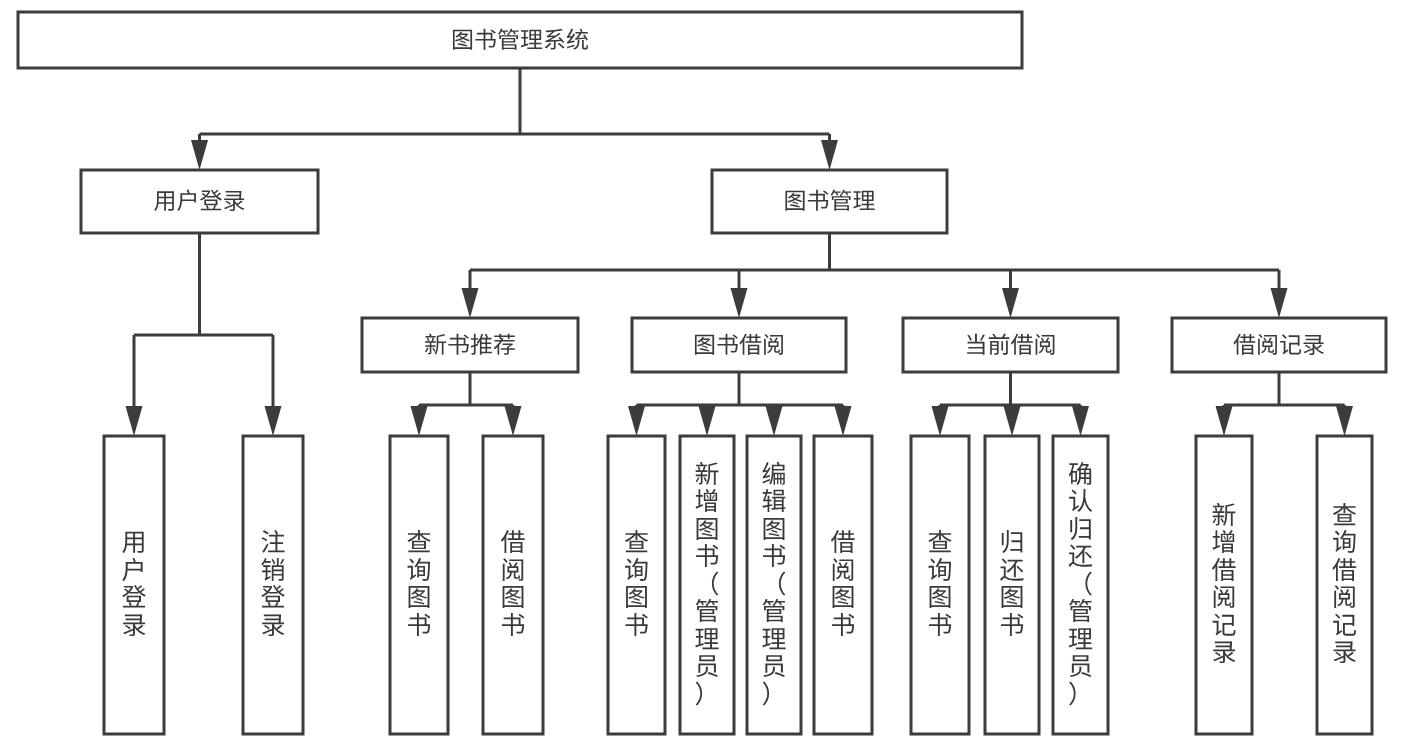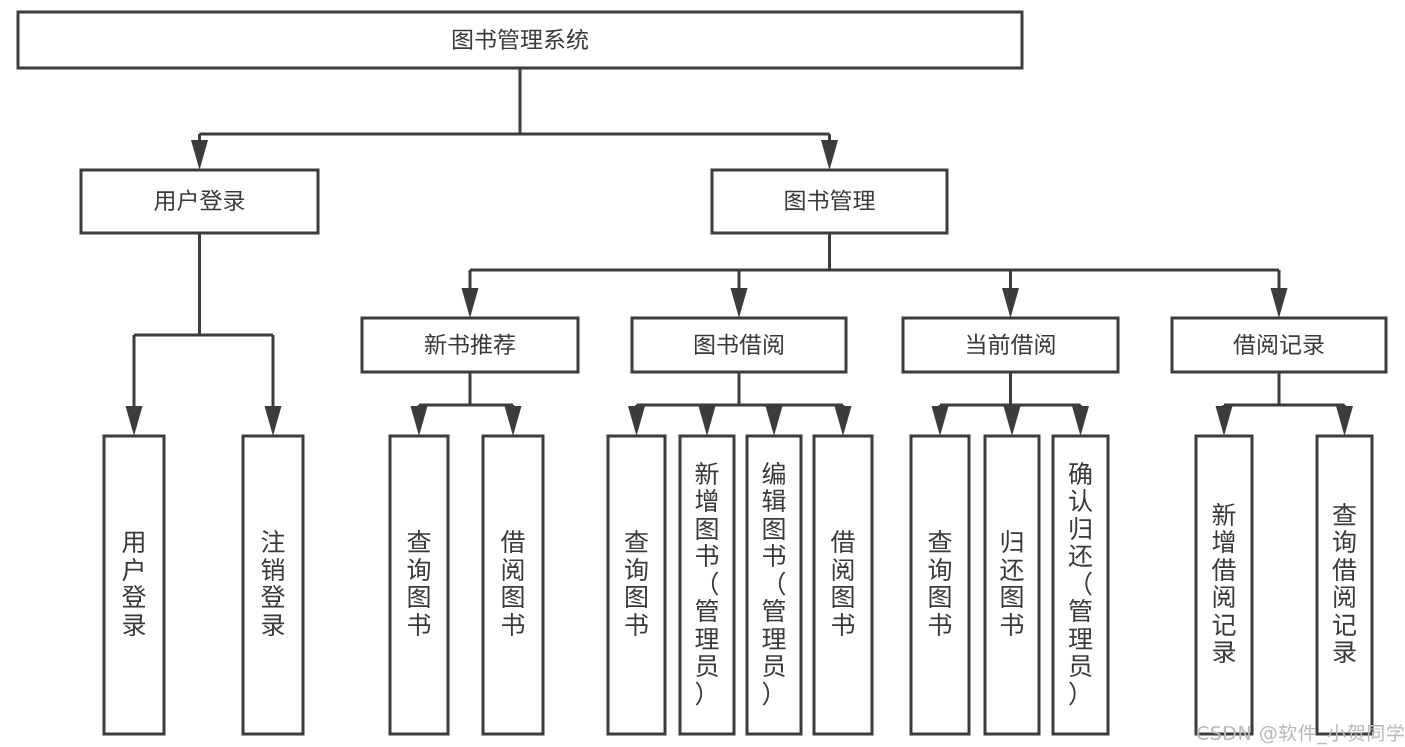--- a/index.html
+++ b/index.html
@@ -216,14 +216,13 @@
         <g>
           <rect class="node-rect" x="1196" y="436" width="56" height="298"></rect>
           <text class="node-label-vertical" x="1224" y="523.95" font-size="25"><tspan x="1224" dy="0">新</tspan><tspan x="1224" dy="27.5">增</tspan><tspan x="1224" dy="27.5">借</tspan><tspan x="1224" dy="27.5">阅</tspan><tspan x="1224" dy="27.5">记</tspan><tspan x="1224" dy="27.5">录</tspan></text>
         </g>
         <g>
           <rect class="node-rect" x="1317" y="436" width="55" height="298"></rect>
           <text class="node-label-vertical" x="1344.5" y="523.95" font-size="25"><tspan x="1344.5" dy="0">查</tspan><tspan x="1344.5" dy="27.5">询</tspan><tspan x="1344.5" dy="27.5">借</tspan><tspan x="1344.5" dy="27.5">阅</tspan><tspan x="1344.5" dy="27.5">记</tspan><tspan x="1344.5" dy="27.5">录</tspan></text>
         </g>
       </g>
   </svg>
-  <div class="watermark" style="left: 1196px; top: 718px; color: rgb(185, 185, 185);">CSDN @软件_小贺同学</div>
 </div>
 
 </body></html>

